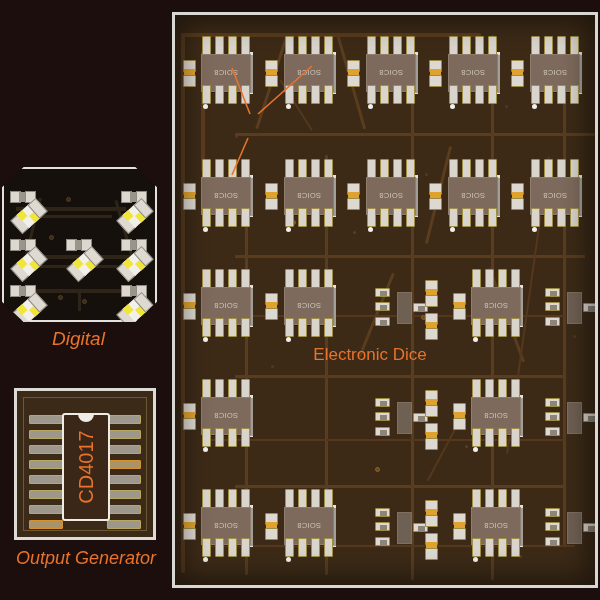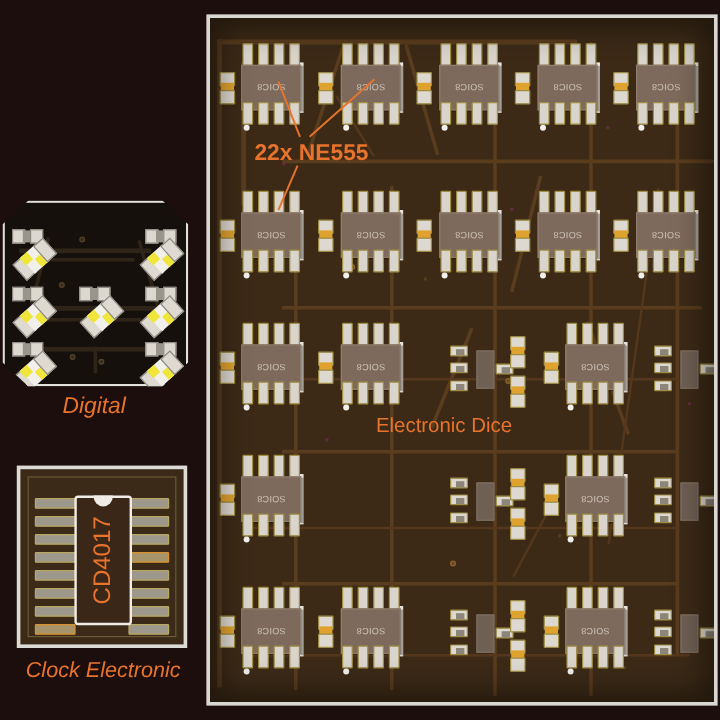--- a/index.html
+++ b/index.html
@@ -925,26 +925,25 @@
     <div class="dip-pad" style="left:90px;  top:84px;"></div>
     <div class="dip-pad" style="left:90px;  top:99px;"></div>
     <div class="dip-pad" style="left:90px;  top:114px;"></div>
     <div class="dip-pad" style="left:90px;  top:129px;"></div>
 
     <div id="dip-body">
       <div class="notch"></div>
       <div class="dlbl">CD4017</div>
     </div>
   </div>
-  <div id="label-clock" class="silk">Clock Electronic</div>
+  <div id="label-clock" class="silk">Output Generator</div>
 
   <svg id="leader-svg" viewBox="0 0 600 600">
     <g stroke="#e8732c" stroke-width="1.6" fill="none">
       <line x1="232" y1="68" x2="250" y2="114"></line>
       <line x1="258" y1="114" x2="312" y2="66"></line>
       <line x1="248" y1="138" x2="232" y2="175"></line>
     </g>
   </svg>
 
-  <div id="label-ne555" class="silk">22x NE555</div>
   <div id="label-dice" class="silk">Electronic Dice</div>
 
 </div>
 
 </body></html>

